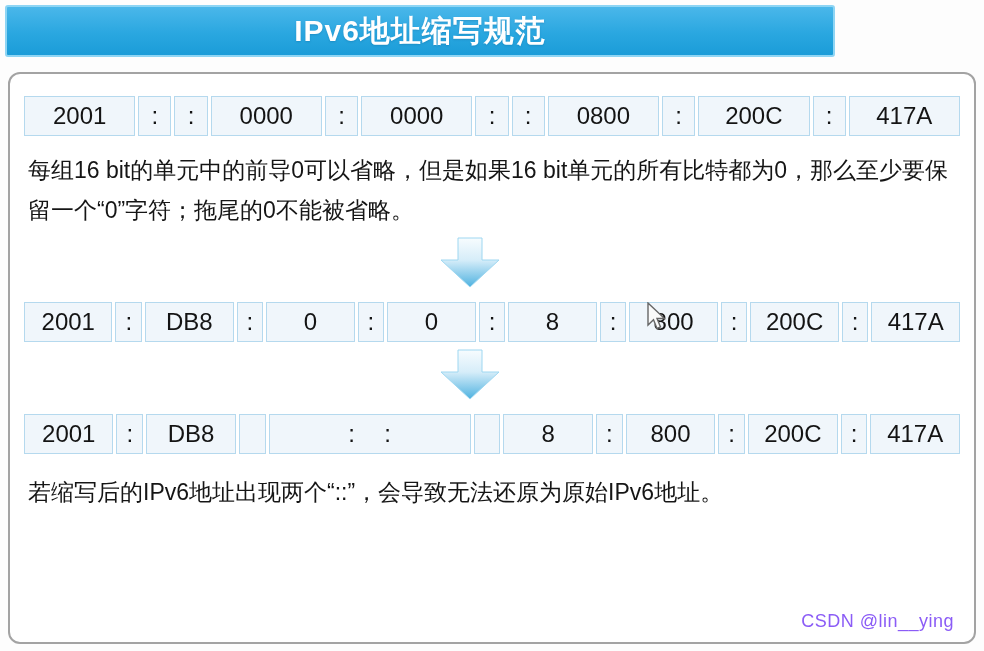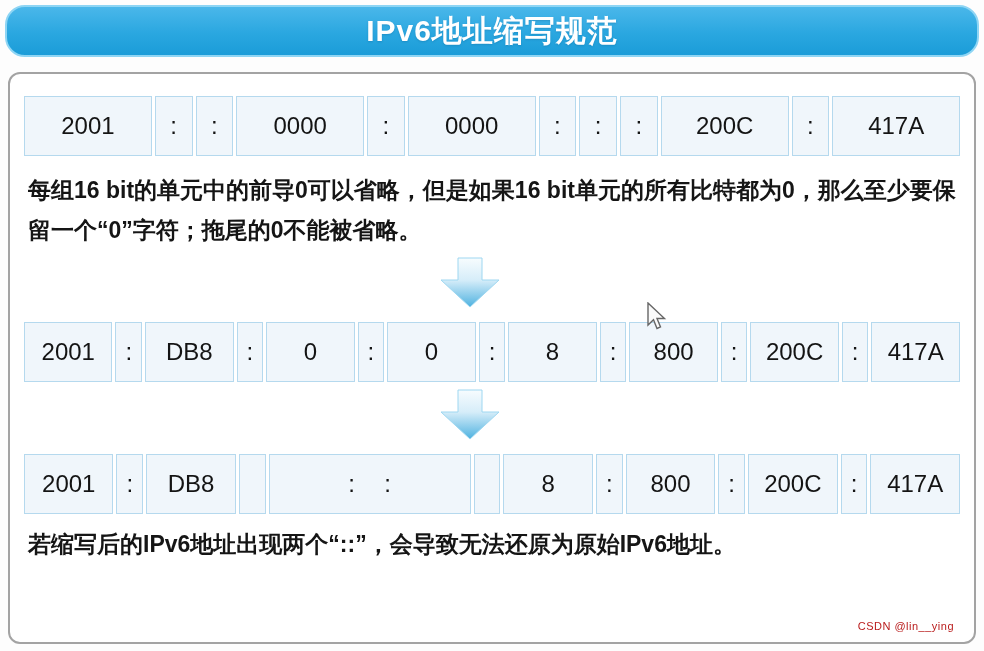--- a/index.html
+++ b/index.html
@@ -2,58 +2,58 @@
 <html><head>
 <meta charset="utf-8">
 <style>
   html,body{margin:0;padding:0;}
   body{
     width:984px;height:651px;position:relative;overflow:hidden;
     background:#fdfdfd;
     font-family:"Liberation Sans","DejaVu Sans",sans-serif;
   }
   .title-bar{
-    position:absolute;left:5px;top:5px;width:974px;height:52px;
+    position:absolute;left:5px;top:5px;width:830px;height:52px;
     box-sizing:border-box;
     background:linear-gradient(180deg,#4ab7ea 0%,#2aa7e0 55%,#1b9cd8 100%);
-    border:2px solid #8ed5f4;border-radius:20px;
+    border:2px solid #8ed5f4;border-radius:3px;
     display:flex;align-items:center;justify-content:center;
   }
   .title-bar h1{
     margin:0;color:#ffffff;font-size:30px;font-weight:bold;letter-spacing:1px;
     text-shadow:0 1px 2px rgba(0,80,130,.25);
   }
   .content-box{
     position:absolute;left:8px;top:72px;width:968px;height:572px;
     box-sizing:border-box;background:#ffffff;
     border:2px solid #a3a3a3;border-radius:12px;
     padding:22px 14px 6px 14px;
   }
-  .addr-row{display:flex;gap:3px;height:60px;text-align:center;}
+  .addr-row{display:flex;gap:3px;height:40px;text-align:center;}
   .cell{
     box-sizing:border-box;border:1px solid #b5d9ee;background:#f0f6fb;
     display:flex;align-items:center;justify-content:center;
     font-size:24px;color:#141414;
   }
   .cell.value{flex:95 0 0;}
   .cell.colon{flex:27 0 0;}
   .cell.wide{flex:217 0 0;white-space:pre;word-spacing:8px;}
   .para{
-    font-size:23px;color:#151515;line-height:40px;margin:14px 4px 0 4px;font-weight:bold;
+    font-size:23px;color:#151515;line-height:40px;margin:14px 4px 0 4px;
   }
-  .para.last{line-height:36px;margin-top:12px;}
+  .para.last{line-height:36px;margin-top:20px;}
   .arrow-wrap{
     display:flex;justify-content:center;margin:6px 0 4px 0;
     transform:translateX(-22px);
   }
   .row-2{margin-top:12px;}
   .row-3{margin-top:12px;}
   .watermark{
     position:absolute;right:20px;bottom:10px;
-    color:#b91c1c;font-size:11px;letter-spacing:.5px;
+    color:#8b5cf6;font-size:18px;letter-spacing:.5px;
   }
   .cursor{position:absolute;left:646px;top:302px;pointer-events:none;}
 </style>
 </head>
 <body>
 
 <svg width="0" height="0" style="position:absolute">
   <defs>
     <linearGradient id="arrowGrad" x1="0" y1="0" x2="0" y2="1">
       <stop offset="0%" stop-color="#f7fcfe"></stop>
@@ -71,20 +71,21 @@
 
   <div class="addr-row">
     <div class="cell value">2001</div>
     <div class="cell colon">:</div>
     <div class="cell colon">:</div>
     <div class="cell value">0000</div>
     <div class="cell colon">:</div>
     <div class="cell value">0000</div>
     <div class="cell colon">:</div>
     <div class="cell colon">:</div>
+    <div class="cell value">0800</div>
     <div class="cell colon">:</div>
     <div class="cell value">200C</div>
     <div class="cell colon">:</div>
     <div class="cell value">417A</div>
   </div>
 
   <p class="para">每组16 bit的单元中的前导0可以省略，但是如果16 bit单元的所有比特都为0，那么至少要保留一个“0”字符；拖尾的0不能被省略。</p>
 
   <div class="arrow-wrap">
     <svg width="66" height="54" viewBox="0 0 66 54">

